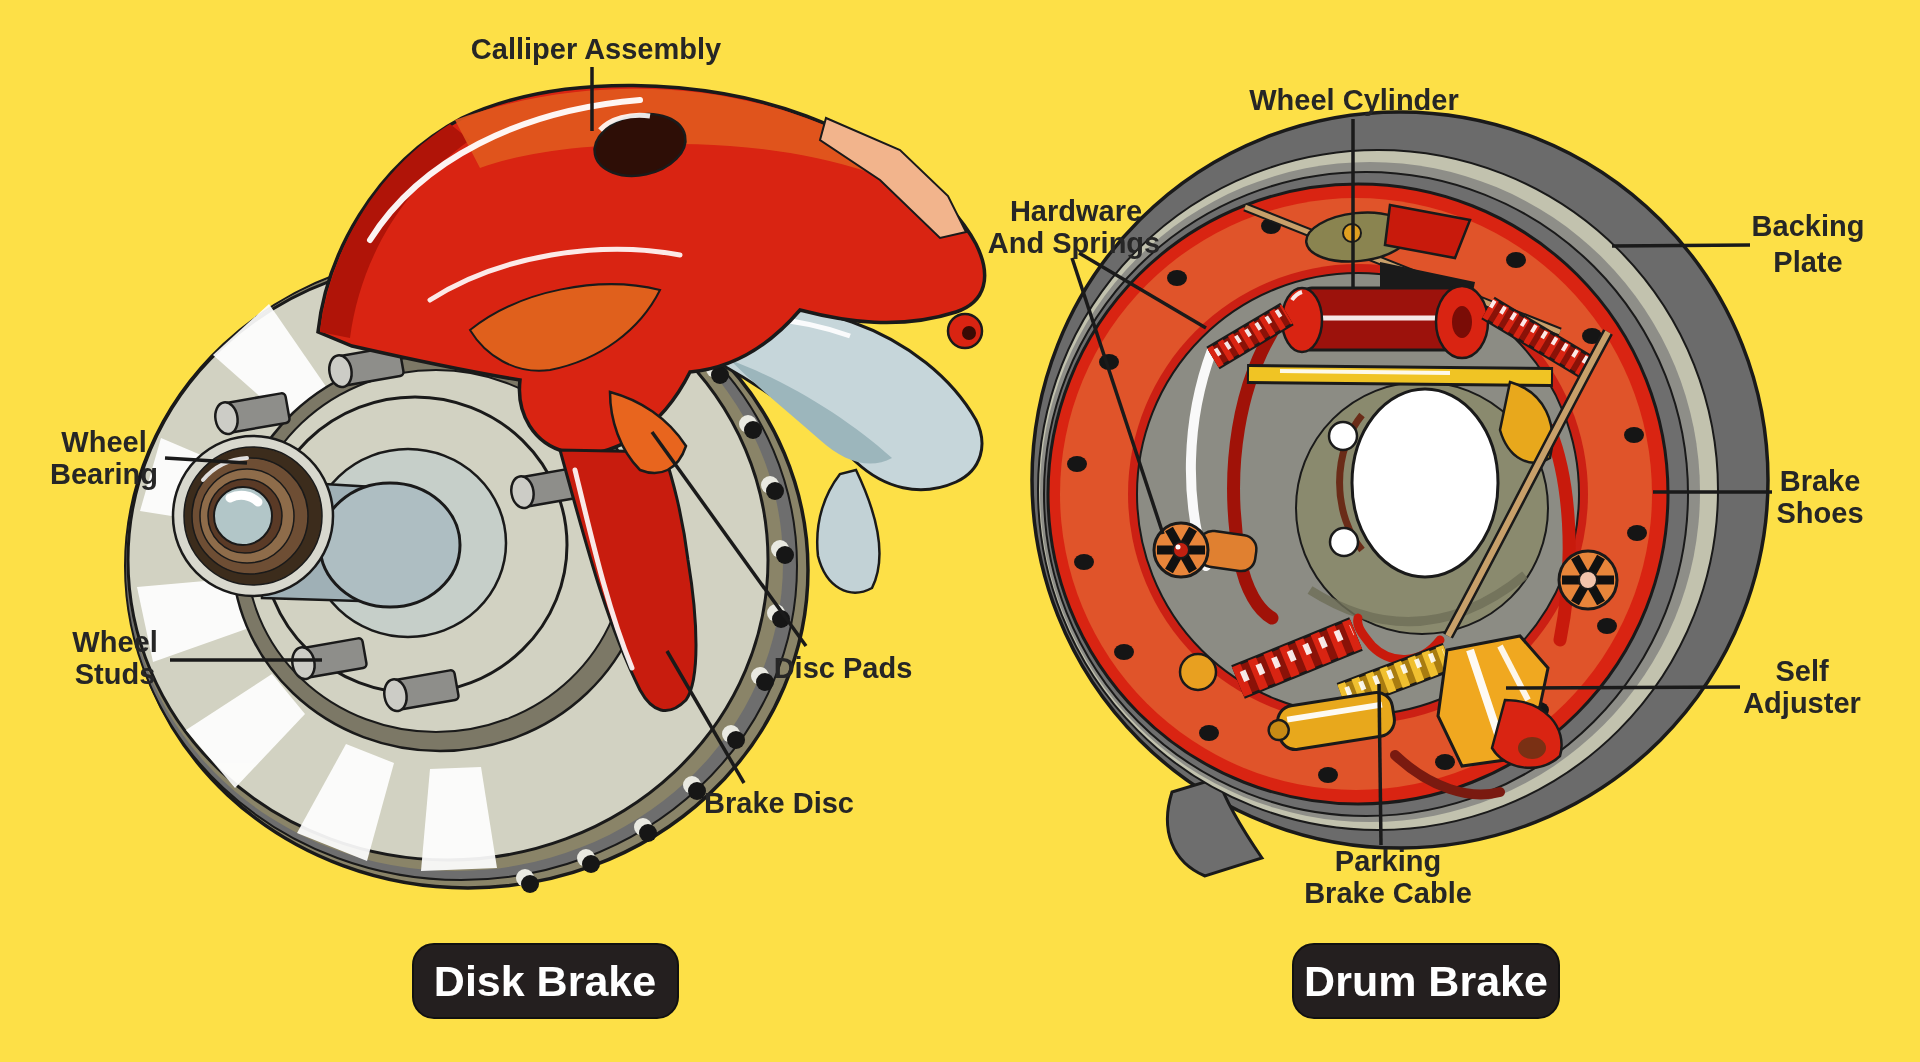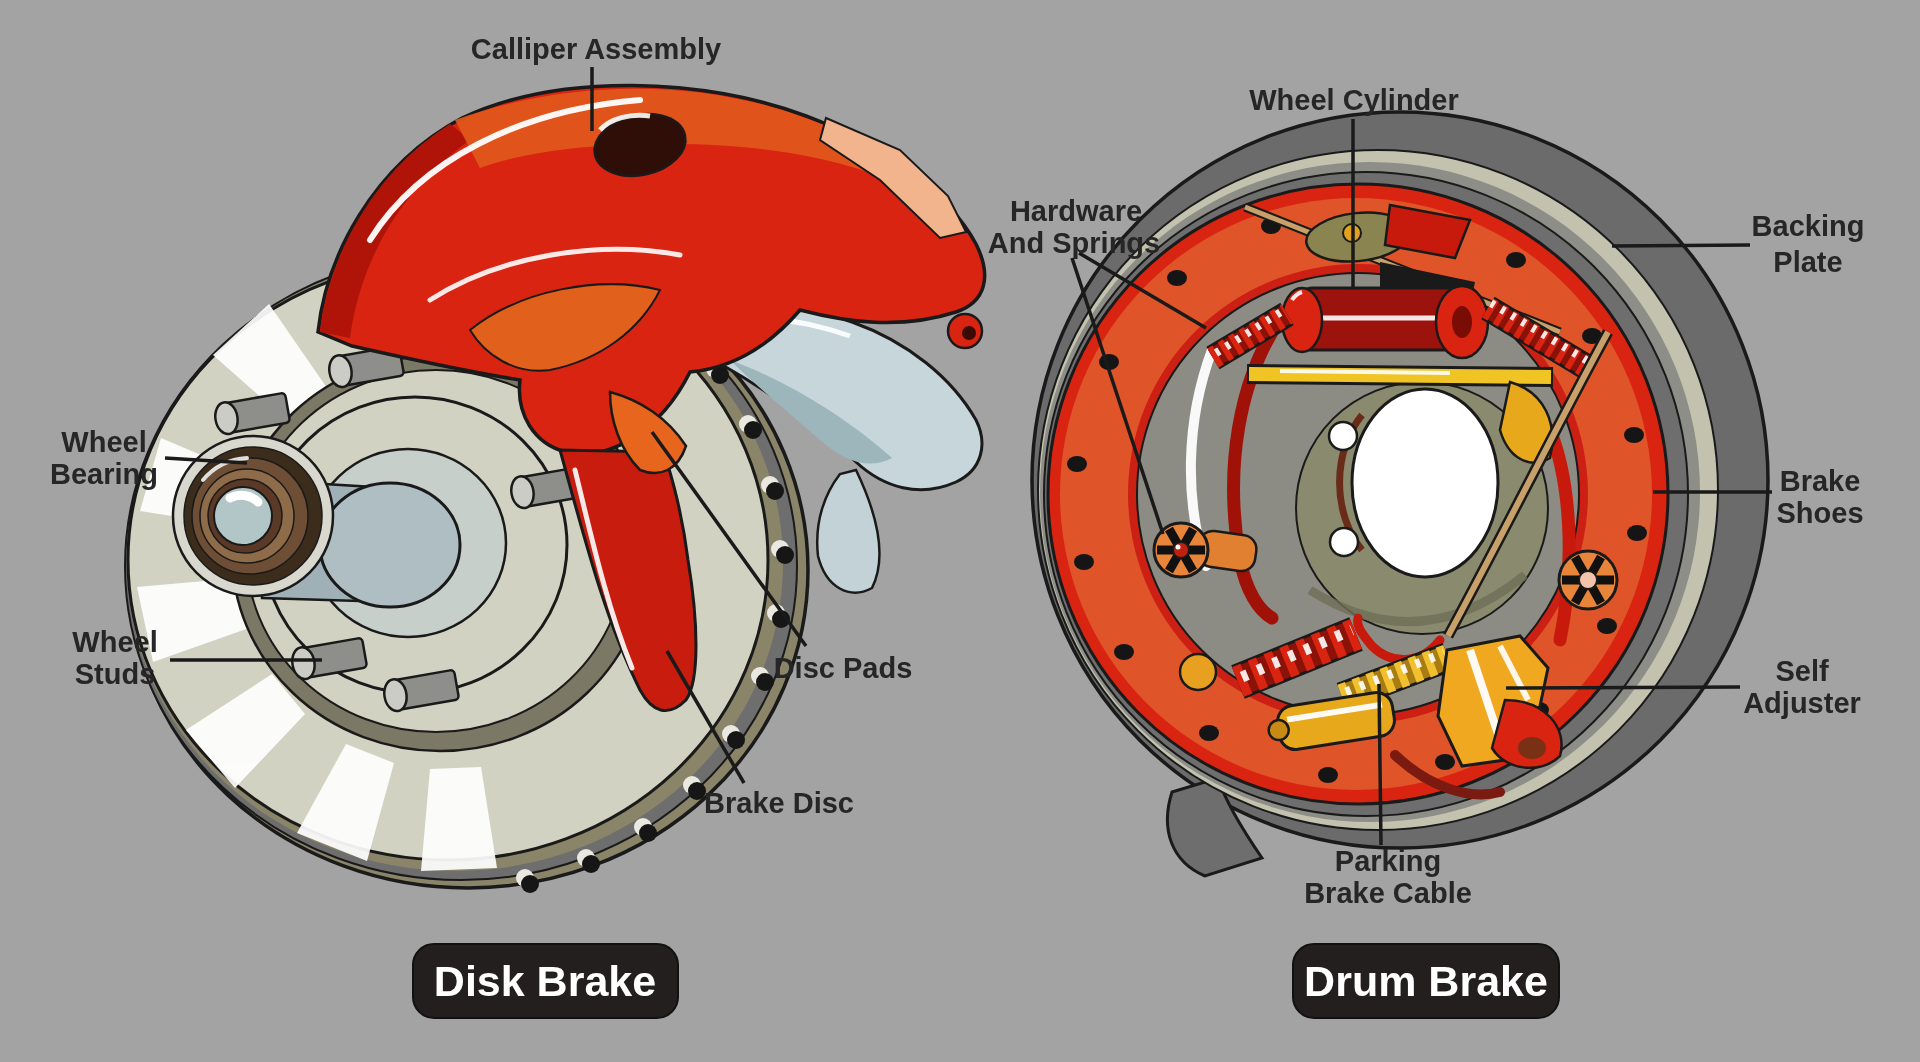--- a/index.html
+++ b/index.html
@@ -1,16 +1,16 @@
 <!DOCTYPE html>
 <html><head>
 <meta charset="utf-8">
 <style>
   html,body{margin:0;padding:0;background:#ffffff;}
-  #canvas{position:relative;width:1920px;height:1062px;background:#a3a3a3;overflow:hidden;}
+  #canvas{position:relative;width:1920px;height:1062px;background:#fde047;overflow:hidden;}
   svg{position:absolute;left:0;top:0;}
   text{font-family:"Liberation Sans","DejaVu Sans",sans-serif;}
   .part-label{font-size:29px;font-weight:bold;}
   .badge-text{font-size:43px;font-weight:bold;}
 </style>
 </head>
 <body>
 
 <div id="canvas">
 <svg width="1920" height="1062" viewBox="0 0 1920 1062">

